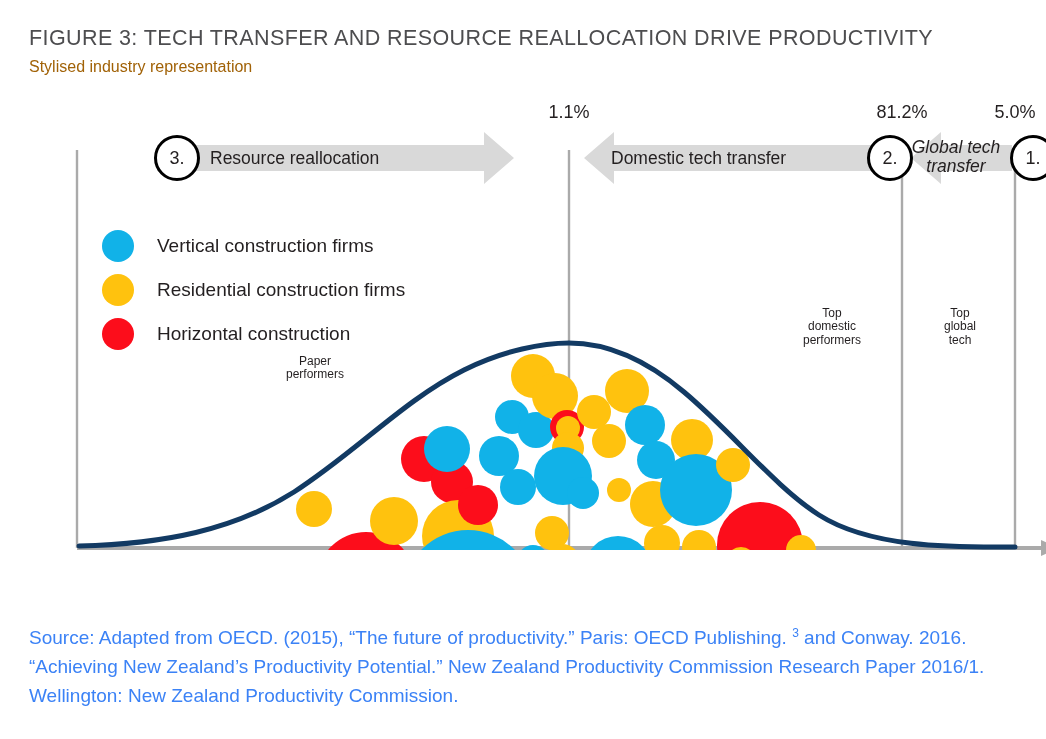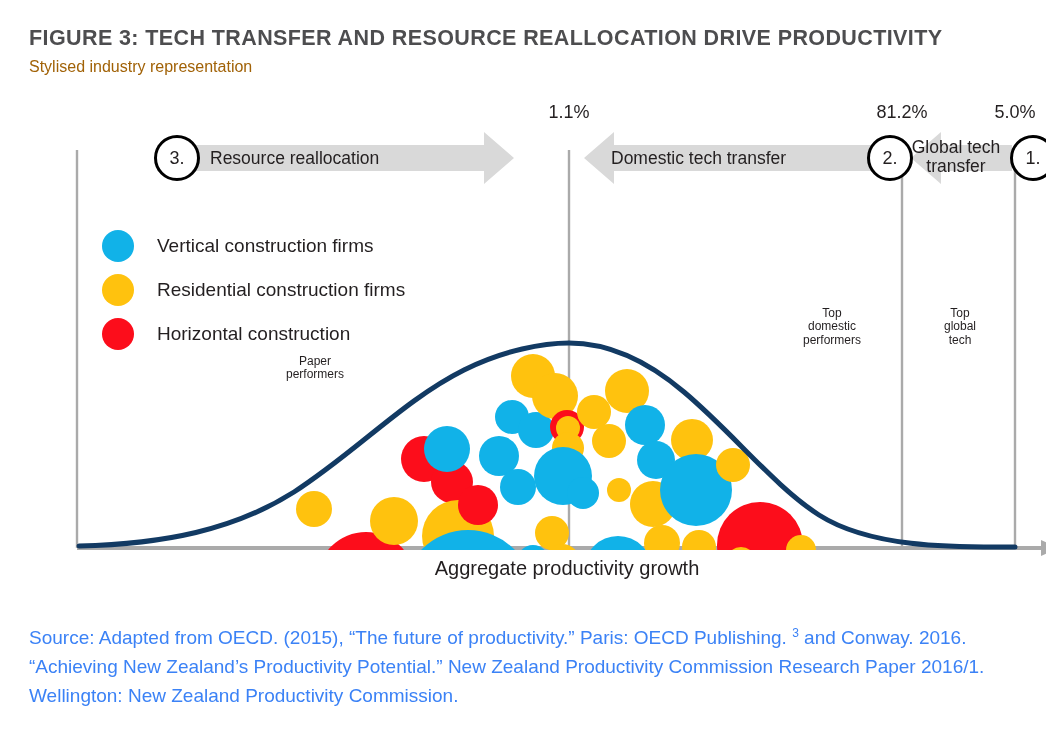--- a/index.html
+++ b/index.html
@@ -10,21 +10,21 @@
     color:#231f20;
     overflow:hidden;
     position:relative;
   }
   .fig{position:relative;width:1046px;height:739px;}
 
   
   #fig-title{
     position:absolute;left:29px;top:26px;
     font-size:21.5px;letter-spacing:.4px;
-    color:#4d4d4f;font-weight:700;
+    color:#4d4d4f;font-weight:400;
     white-space:nowrap;
   }
   #fig-subtitle{
     position:absolute;left:29px;top:58px;
     font-size:16px;color:#a16207;font-weight:400;
     white-space:nowrap;
   }
 
   
   #plot{
@@ -45,21 +45,21 @@
     border:3.5px solid #000;background:#fff;
     display:flex;align-items:center;justify-content:center;
     font-size:18px;color:#231f20;box-sizing:border-box;
   }
 
   
   .band-label{
     position:absolute;font-size:17.5px;color:#231f20;
     white-space:nowrap;
   }
-  .band-label.two-line{white-space:normal;text-align:center;line-height:1.08;}
+  .band-label.two-line{white-space:normal;text-align:center;line-height:1.08;font-style:italic;}
 
   
   #legend{position:absolute;left:58px;top:124px;}
   .legend-row{display:flex;align-items:center;height:44px;}
   .legend-dot{width:32px;height:32px;border-radius:50%;flex:0 0 auto;}
   .legend-text{margin-left:23px;font-size:19px;color:#231f20;white-space:nowrap;text-align:right;}
 
   
   .plot-note{
     position:absolute;font-size:12px;color:#231f20;
@@ -226,18 +226,17 @@
       <div>domestic</div>
       <div>performers</div>
     </div>
 
     <div class="plot-note" style="left:866px;top:207px;width:100px;">
       <div>Top</div>
       <div>global</div>
       <div>tech</div>
     </div>
 
-    <div id="axis-title">Aggregate productivity growth</div>
   </div>
 
   <div id="source"><span>Source: Adapted from OECD. (2015), “The future of productivity.” Paris: OECD Publishing. </span><sup>3</sup><span> and Conway. 2016. “Achieving New Zealand’s Productivity Potential.” New Zealand Productivity Commission Research Paper 2016/1. Wellington: New Zealand Productivity Commission.</span></div>
 
 </div>
 
 </body></html>

